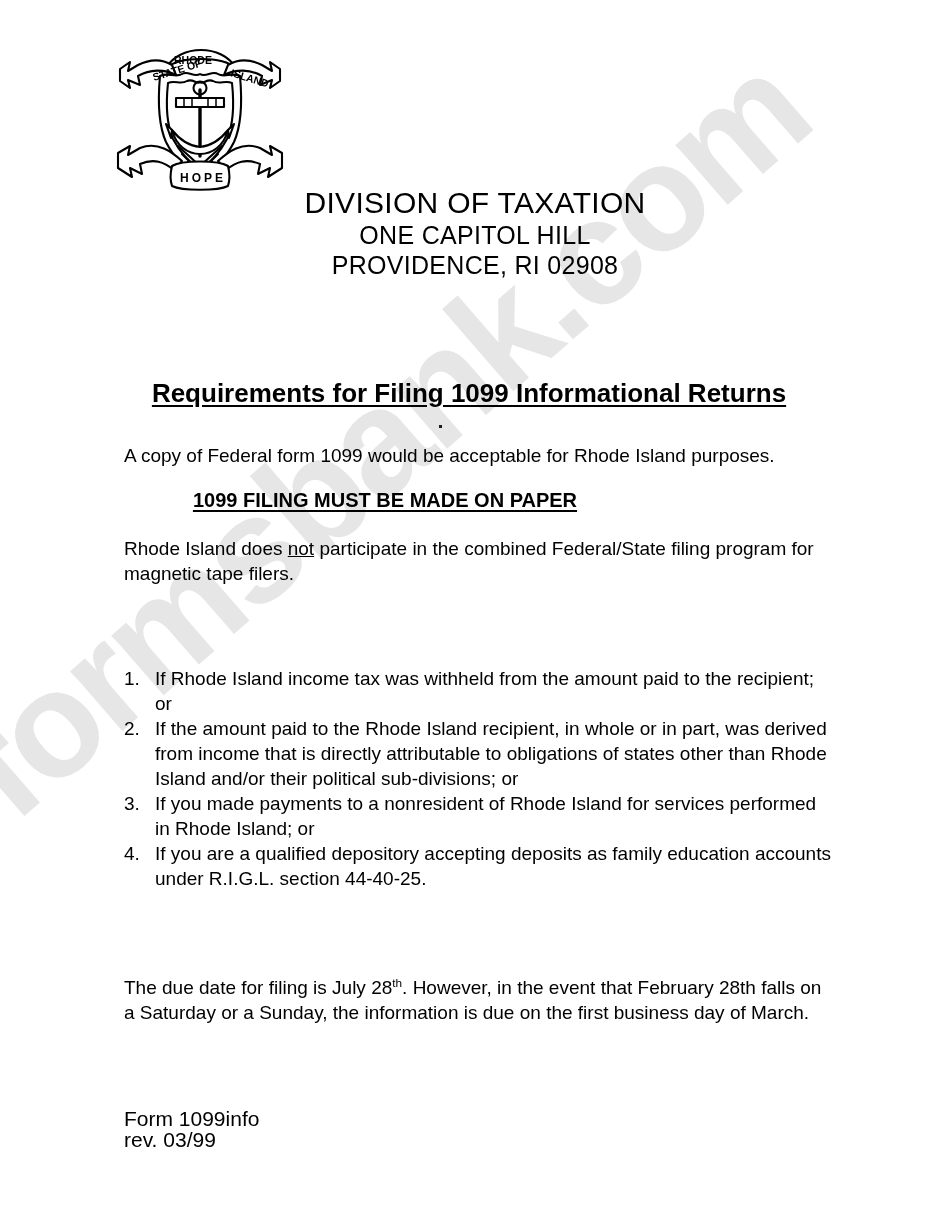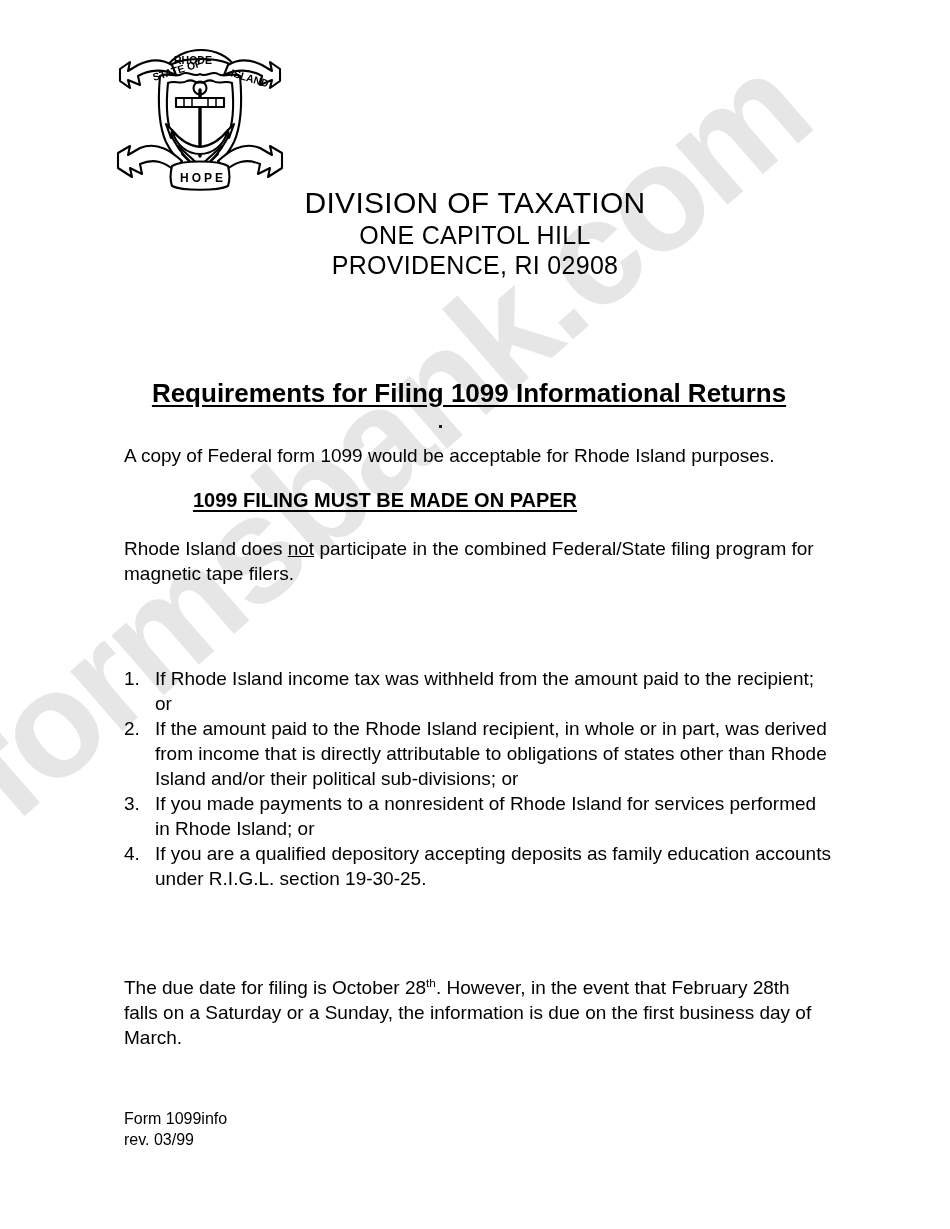--- a/index.html
+++ b/index.html
@@ -149,21 +149,21 @@
     width: 31px;
     flex: 0 0 31px;
   }
   .req-body { flex: 1 1 auto; }
 
   
   #form-footer {
     position: absolute;
     left: 124px;
     top: 1108px;
-    font-size: 16px;
+    font-size: 21px;
     line-height: 21px;
   }
 
   sup {
     font-size: 0.62em;
     vertical-align: super;
     line-height: 0;
     text-align: center;
   }
   u { text-decoration: underline; }
@@ -245,26 +245,26 @@
       <div class="req-item">
         <span class="req-num">2.</span>
         <span class="req-body">If the amount paid to the Rhode Island recipient, in whole or in part, was derived from income that is directly attributable to obligations of states other than Rhode Island and/or their political sub-divisions; or</span>
       </div>
       <div class="req-item">
         <span class="req-num">3.</span>
         <span class="req-body">If you made payments to a nonresident of Rhode Island for services performed in Rhode Island; or</span>
       </div>
       <div class="req-item">
         <span class="req-num">4.</span>
-        <span class="req-body">If you are a qualified depository accepting deposits as family education accounts under R.I.G.L. section 19-30-25.</span>
-      </div>
-    </div>
-
-
-    <div class="body-text" id="para-due-date"><span>The due date for filing is October 28</span><sup>th</sup><span>.  However, in the event that February 28th falls on a Saturday or a Sunday, the information is due on the first business day of March.</span></div>
+        <span class="req-body">If you are a qualified depository accepting deposits as family education accounts under R.I.G.L. section 44-40-25.</span>
+      </div>
+    </div>
+
+
+    <div class="body-text" id="para-due-date"><span>The due date for filing is July 28</span><sup>th</sup><span>.  However, in the event that February 28th falls on a Saturday or a Sunday, the information is due on the first business day of March.</span></div>
 
     <div id="form-footer">
       <div>Form 1099info</div>
       <div>rev.  03/99</div>
     </div>
 
   </div>
 </div>
 
 </body></html>

